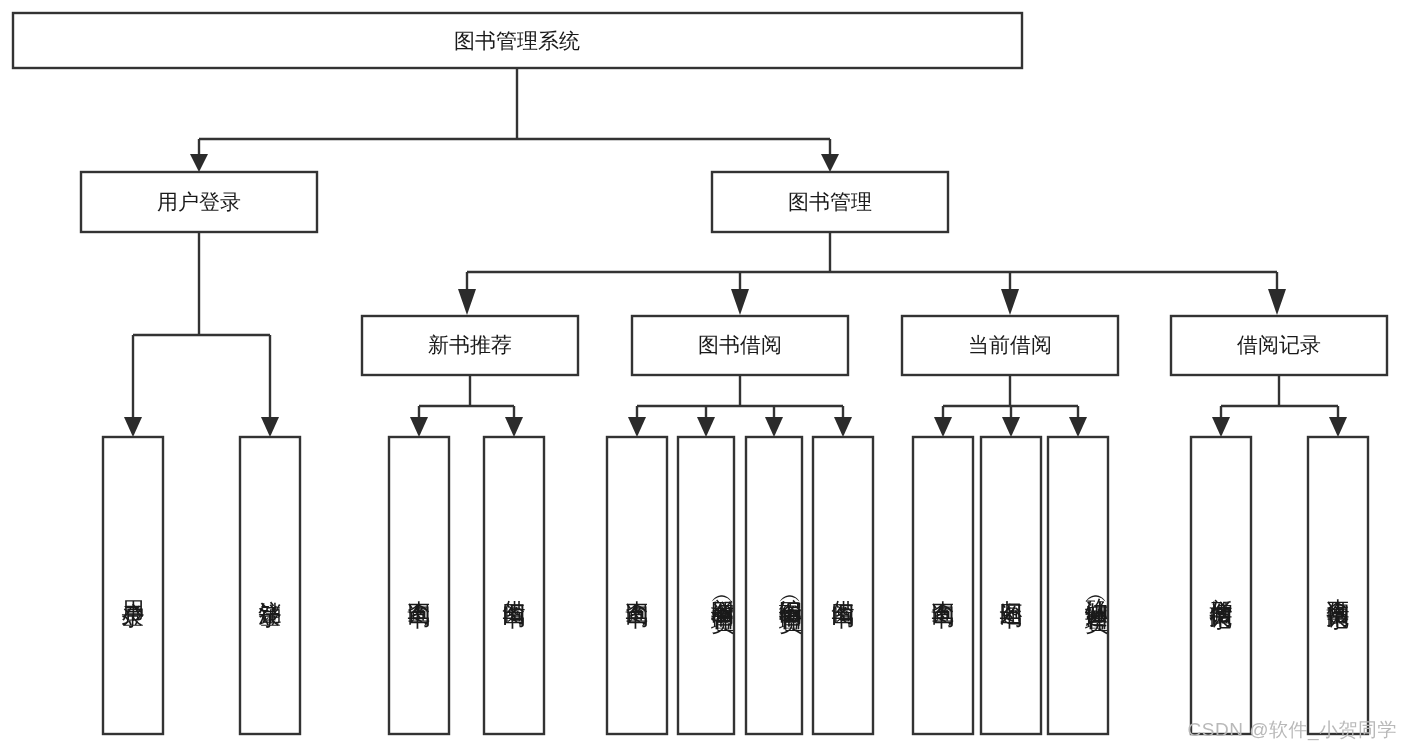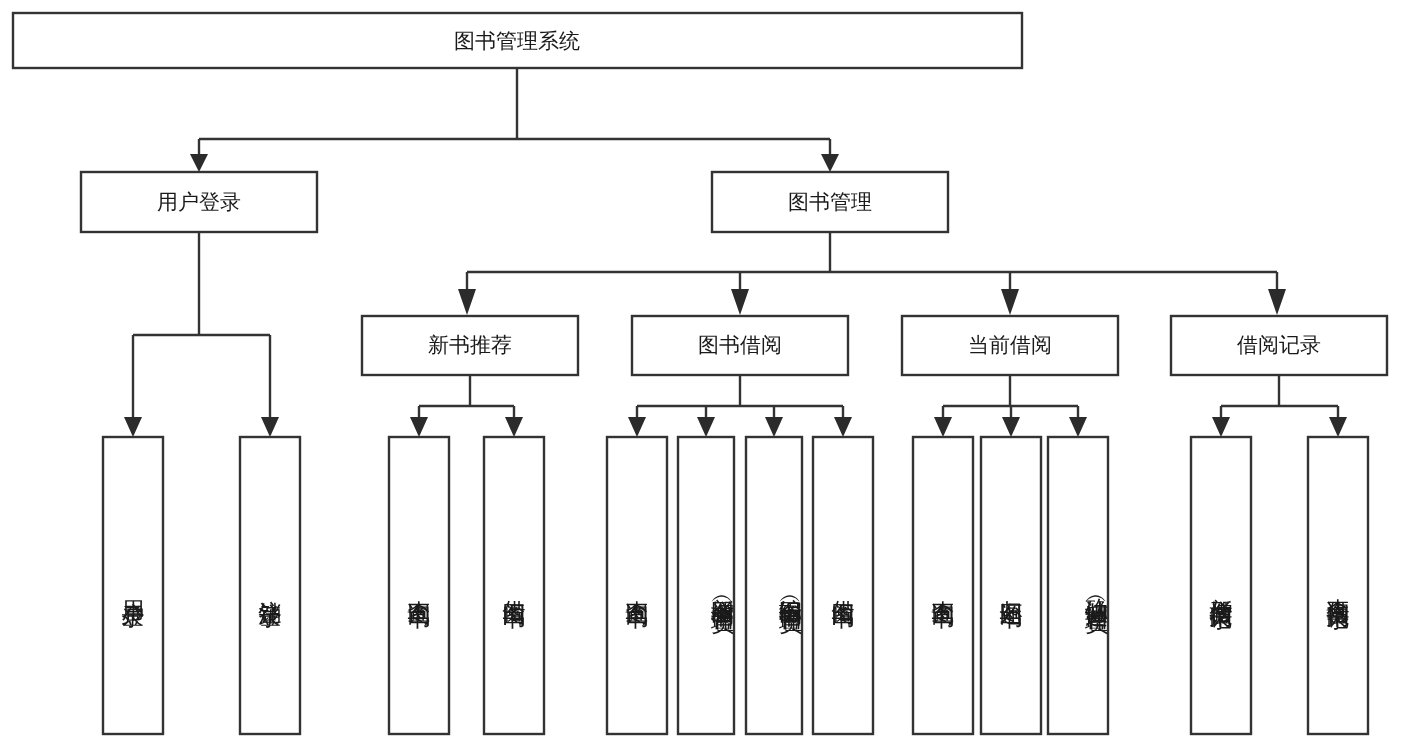--- a/index.html
+++ b/index.html
@@ -204,14 +204,15 @@
   <div class="leaf-label" style="left:746px; top:443px; width:56px; height:291px;">编辑图书（管理员）</div>
   <div class="leaf-label center-v" style="left:813px; top:437px; width:60px; height:297px;">借阅图书</div>
 
   <div class="leaf-label center-v" style="left:913px; top:437px; width:60px; height:297px;">查询图书</div>
   <div class="leaf-label center-v" style="left:981px; top:437px; width:60px; height:297px;">归还图书</div>
   <div class="leaf-label" style="left:1048px; top:443px; width:60px; height:291px;">确认归还（管理员）</div>
 
   <div class="leaf-label center-v" style="left:1191px; top:437px; width:60px; height:297px;">新增借阅记录</div>
   <div class="leaf-label center-v" style="left:1308px; top:437px; width:60px; height:297px;">查询借阅记录</div>
 
+  <div class="watermark">CSDN @软件_小贺同学</div>
 
 </div>
 
 </body></html>

